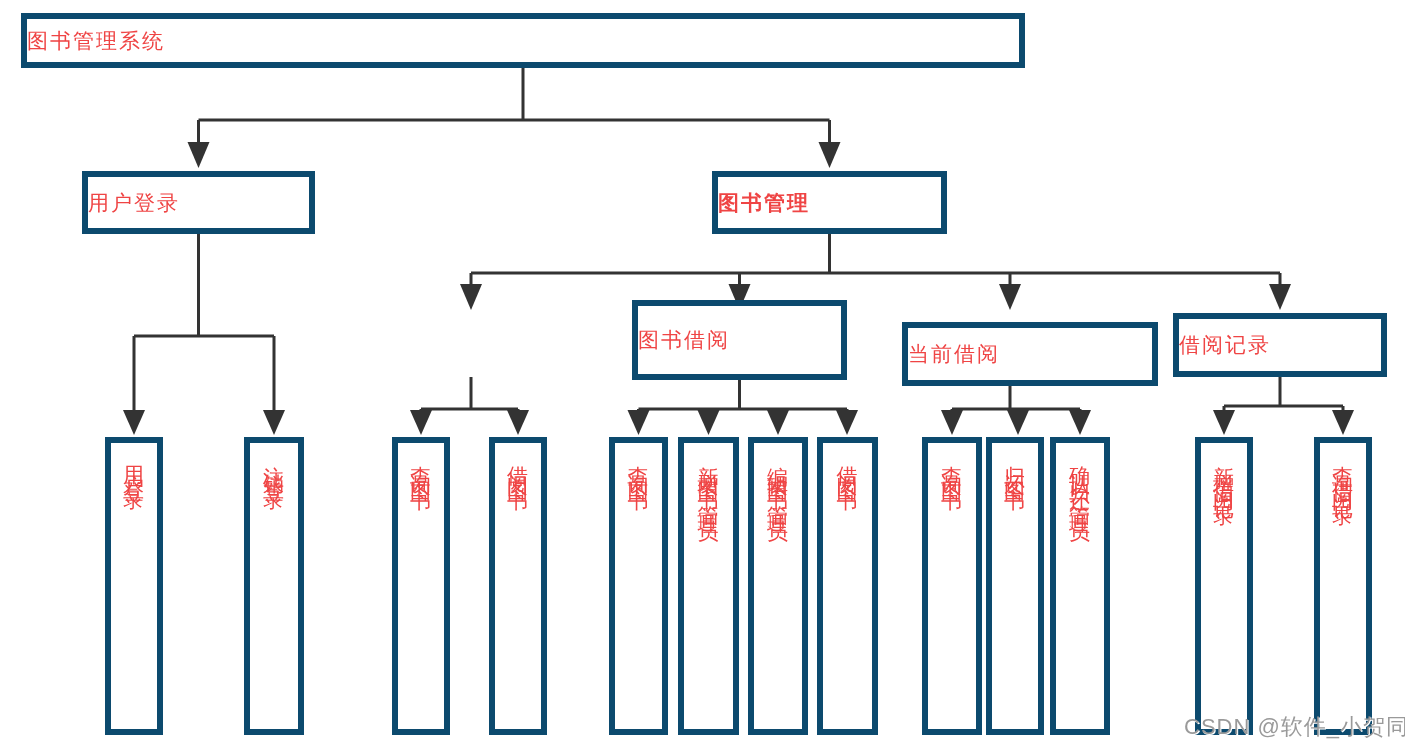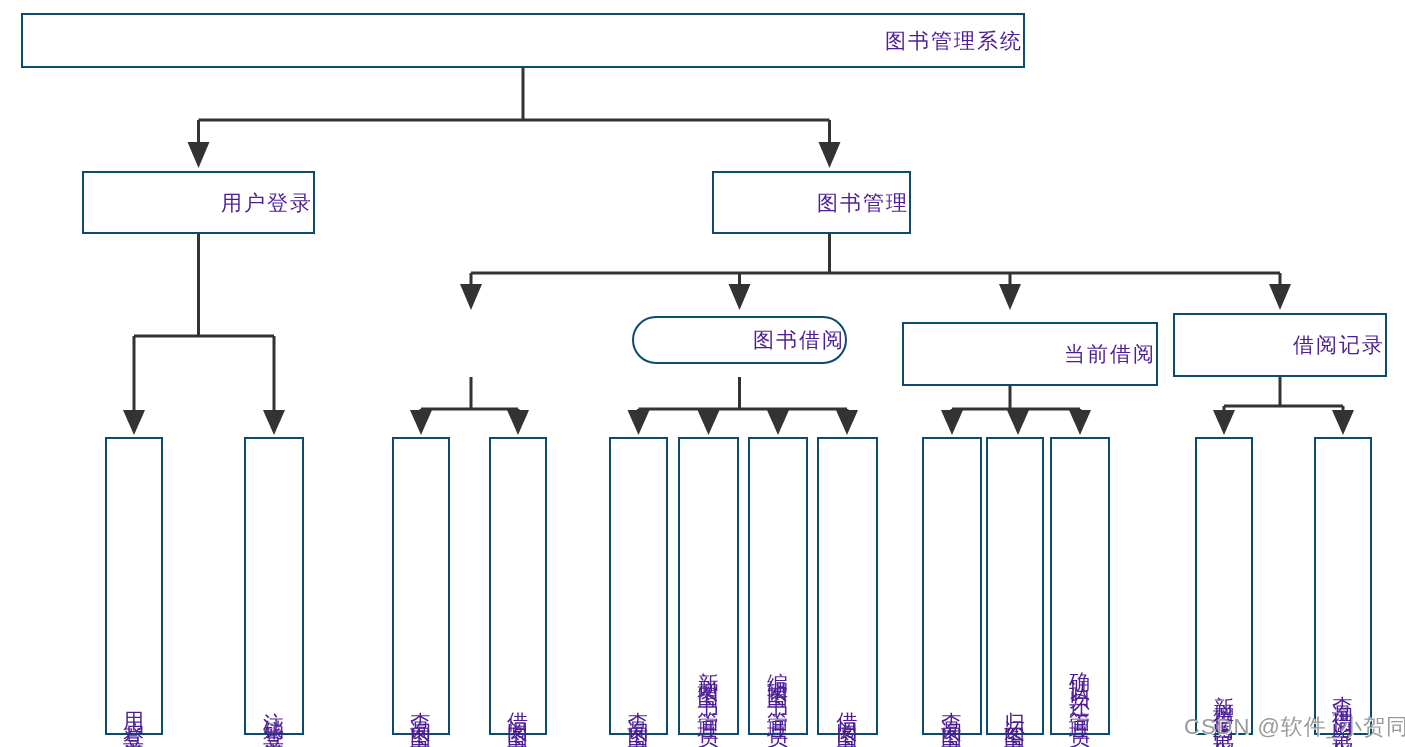--- a/index.html
+++ b/index.html
@@ -3,22 +3,22 @@
 <meta charset="utf-8">
 <style>
   html,body { margin:0; padding:0; background:#ffffff; }
   .stage {
     position:relative; width:1405px; height:747px; background:#ffffff;
     font-family:"Liberation Sans", sans-serif; overflow:hidden;
   }
   .wires { position:absolute; left:0; top:0; width:1405px; height:747px; z-index:0; }
   .node {
     position:absolute; box-sizing:border-box; background:#ffffff;
-    border:2px solid #0c4a6e; color:#4c1d95; z-index:1;
-    display:flex; align-items:center; justify-content:flex-end;
+    border:6px solid #0c4a6e; color:#ef4444; z-index:1;
+    display:flex; align-items:center; justify-content:flex-start;
   }
   .hbox { font-size:21px; letter-spacing:2px; }
   .vbox {
     writing-mode:vertical-rl; text-orientation:mixed;
     font-size:21px; letter-spacing:8px; line-height:1;
     padding:6px 0;
   }
   .watermark {
     position:absolute; left:1184px; top:712px; z-index:2;
     font-size:22px; color:#9a9a9a; letter-spacing:1px; white-space:nowrap;
@@ -62,25 +62,25 @@
     </g>
   </svg>
 
   <div class="node hbox" style="left:21px; top:13px; width:1004px; height:55px;">
     <span>图书管理系统</span>
   </div>
 
   <div class="node hbox" style="left:82px; top:171px; width:233px; height:63px;">
     <span>用户登录</span>
   </div>
-  <div class="node hbox" style="left:712px; top:171px; width:199px; height:63px;">
+  <div class="node hbox" style="left:712px; top:171px; width:235px; height:63px;font-weight:bold;">
     <span>图书管理</span>
   </div>
 
-  <div class="node hbox" style="left:632px; top:316px; width:215px; height:48px;border-radius:28px;">
+  <div class="node hbox" style="left:632px; top:300px; width:215px; height:80px;">
     <span>图书借阅</span>
   </div>
   <div class="node hbox" style="left:902px; top:313px; width:256px; height:64px;margin-top:9px;">
     <span>当前借阅</span>
   </div>
   <div class="node hbox" style="left:1173px; top:313px; width:214px; height:64px;">
     <span>借阅记录</span>
   </div>
 
   <div class="node vbox" style="left:105px; top:437px; width:58px; height:298px;">

